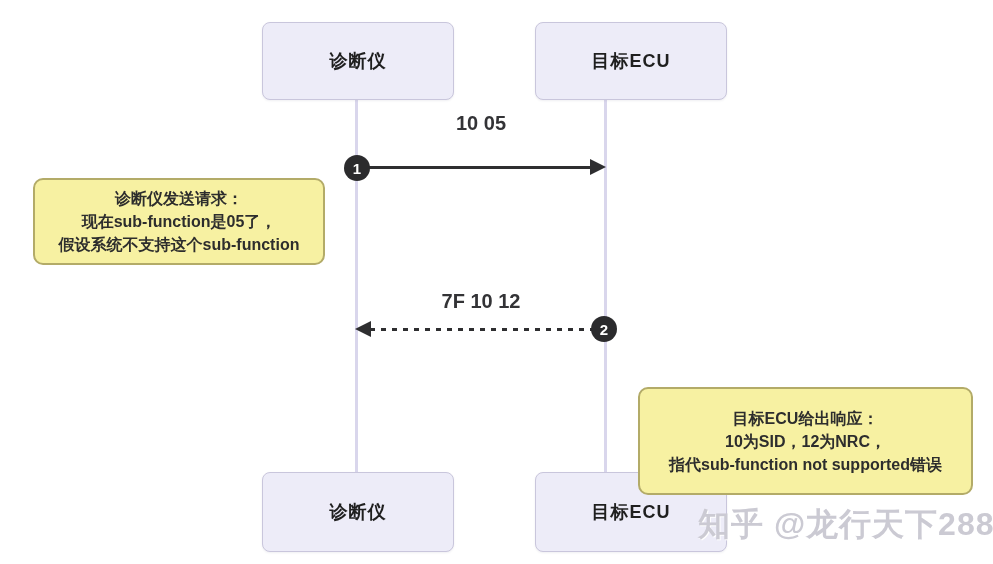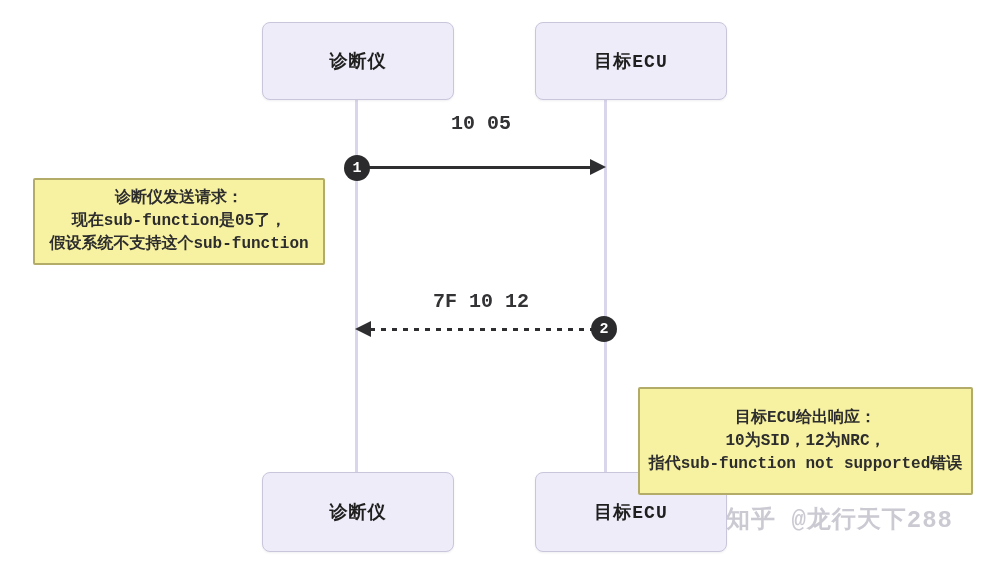--- a/index.html
+++ b/index.html
@@ -2,21 +2,21 @@
 <html><head>
 <meta charset="utf-8">
 <style>
   html, body { margin: 0; padding: 0; background: #ffffff; }
   .canvas {
     position: relative;
     width: 993px;
     height: 564px;
     background: #ffffff;
     overflow: hidden;
-    font-family: Liberation Mono, monospace;
+    font-family: Liberation Sans, sans-serif;
   }
 
   
   .lifeline {
     position: absolute;
     width: 3px;
     top: 98px;
     height: 374px;
     background: #d9d6ec;
     z-index: 1;
@@ -105,40 +105,40 @@
     z-index: 4;
   }
   .seq-badge.b1 { left: 344px; top: 155px; }
   .seq-badge.b2 { left: 591px; top: 316px; }
 
   
   .note {
     position: absolute;
     background: #f7f1a2;
     border: 2px solid #b3ab68;
-    border-radius: 2px;
+    border-radius: 10px;
     box-sizing: border-box;
     display: flex;
     flex-direction: column;
     align-items: center;
     justify-content: center;
     text-align: center;
     color: #2d2d2d;
     font-weight: bold;
     z-index: 3;
   }
   .note .note-line { font-size: 16px; line-height: 23px; white-space: nowrap; }
   .note.note-left  { left: 33px;  top: 178px; width: 292px; height: 87px; }
   .note.note-right { left: 638px; top: 340px; width: 335px; height: 108px; margin-top: 47px; }
 
   
   .watermark {
     position: absolute;
-    left: 726px; top: 503px;
-    font-size: 24px;
+    left: 698px; top: 503px;
+    font-size: 32px;
     font-weight: bold;
     color: #cbcad3;
     text-shadow: 1px 1px 0 #ffffff;
     letter-spacing: 1px;
     z-index: 5;
     white-space: nowrap;
     text-align: center;
   }
 </style>
 </head>

